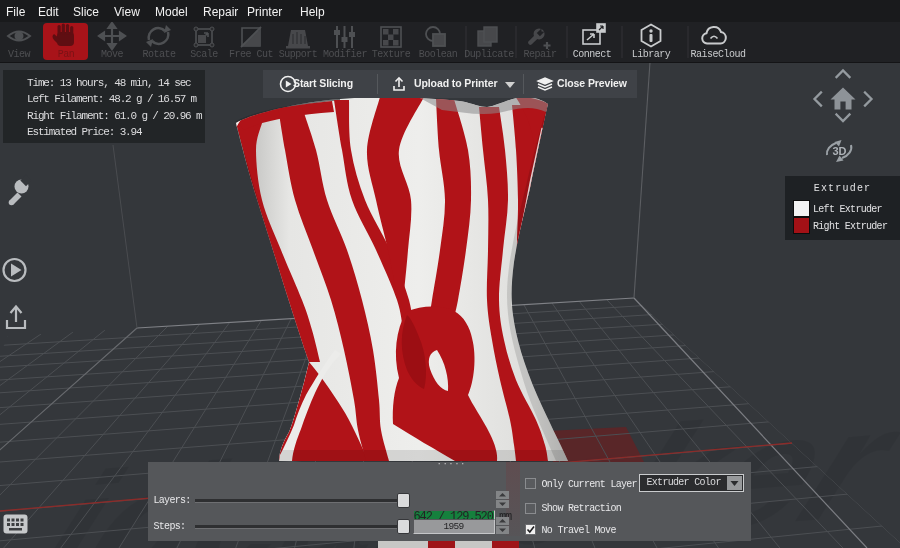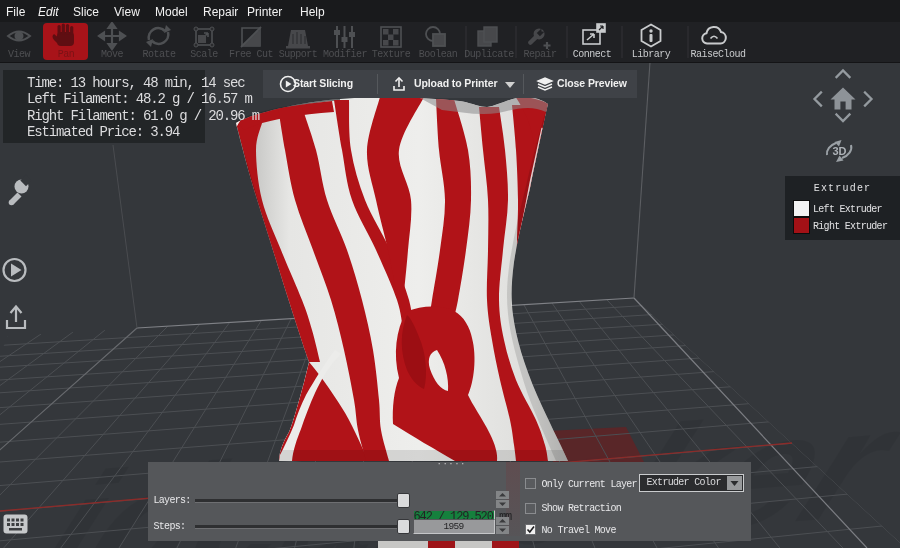--- a/index.html
+++ b/index.html
@@ -120,21 +120,21 @@
     <path d="M827,155 a13,10 -15 0 1 9,-12"></path>
     <path d="M851,145 a13,10 -15 0 1 -9,13"></path>
   </g>
   <path d="M834.5,142 l7,-2 -2.5,6.5 Z" fill="#9aa0a5"></path>
   <path d="M843.5,160.5 l-7.5,1.5 3.5,-6.5 Z" fill="#9aa0a5"></path>
   <text x="832.5" y="155" font-size="11" fill="#aeb3b8" font-weight="bold" font-family="Liberation Sans">3D</text>
 </svg>
 
 <div class="abs" style="left:0;top:0;width:900px;height:22px;background:#191a1c;color:#f2f2f2;font-size:12px;">
   <span class="abs" style="left:6px;top:4.5px;">File</span>
-  <span class="abs" style="left:38px;top:4.5px;font-style:italic;">Edit</span>
+  <span class="abs" style="left:38px;top:4.5px;">Edit</span>
   <span class="abs" style="left:73px;top:4.5px;">Slice</span>
   <span class="abs" style="left:114px;top:4.5px;">View</span>
   <span class="abs" style="left:155px;top:4.5px;">Model</span>
   <span class="abs" style="left:203px;top:4.5px;">Repair</span>
   <span class="abs" style="left:247px;top:4.5px;">Printer</span>
   <span class="abs" style="left:300px;top:4.5px;">Help</span>
 </div>
 
 <div class="abs" style="left:0;top:22px;width:900px;height:40px;background:#202124;border-bottom:1px solid #141416;">
 <svg width="900" height="40" viewBox="0 0 900 40" style="position:absolute;left:0;top:0">
@@ -251,21 +251,21 @@
   <span class="abs" style="left:368px;width:46px;">Texture</span>
   <span class="abs" style="left:415px;width:46px;">Boolean</span>
   <span class="abs" style="left:462px;width:54px;">Duplicate</span>
   <span class="abs" style="left:522px;width:36px;">Repair</span>
   <span class="abs" style="left:571px;width:42px;color:#c9cbcd;">Connect</span>
   <span class="abs" style="left:630px;width:42px;color:#c9cbcd;">Library</span>
   <span class="abs" style="left:687px;width:62px;color:#c9cbcd;">RaiseCloud</span>
 </div>
 </div>
 
-<div class="abs mono" style="left:3px;top:70px;width:202px;height:73px;background:rgba(33,35,38,0.93);color:#dcdcde;font-size:14px;letter-spacing:-1.15px;line-height:16.4px;padding:5px 0 0 24px;box-sizing:border-box;white-space:nowrap;">
+<div class="abs mono" style="left:3px;top:70px;width:202px;height:73px;background:rgba(33,35,38,0.93);color:#dcdcde;font-size:11px;letter-spacing:-1.15px;line-height:16.4px;padding:5px 0 0 24px;box-sizing:border-box;white-space:nowrap;">
 Time: 13 hours, 48 min, 14 sec<br>Left Filament: 48.2 g / 16.57 m<br>Right Filament: 61.0 g / 20.96 m<br>Estimated Price: 3.94
 </div>
 
 <div class="abs" style="left:263px;top:69.5px;width:374px;height:28px;background:#3f4247;color:#f0f0f0;font-size:10.5px;font-weight:bold;letter-spacing:-0.1px;">
   <div class="abs" style="left:114px;top:4px;width:1px;height:20px;background:#55585c;"></div>
   <div class="abs" style="left:260px;top:4px;width:1px;height:20px;background:#55585c;"></div>
   <svg class="abs" style="left:16px;top:5px" width="18" height="18">
       <circle cx="9" cy="9" r="7.5" fill="none" stroke="#f0f0f0" stroke-width="1.6"></circle>
       <path d="M6.8,5.5 L12.5,9 L6.8,12.5 Z" fill="#f0f0f0"></path>
     </svg>

